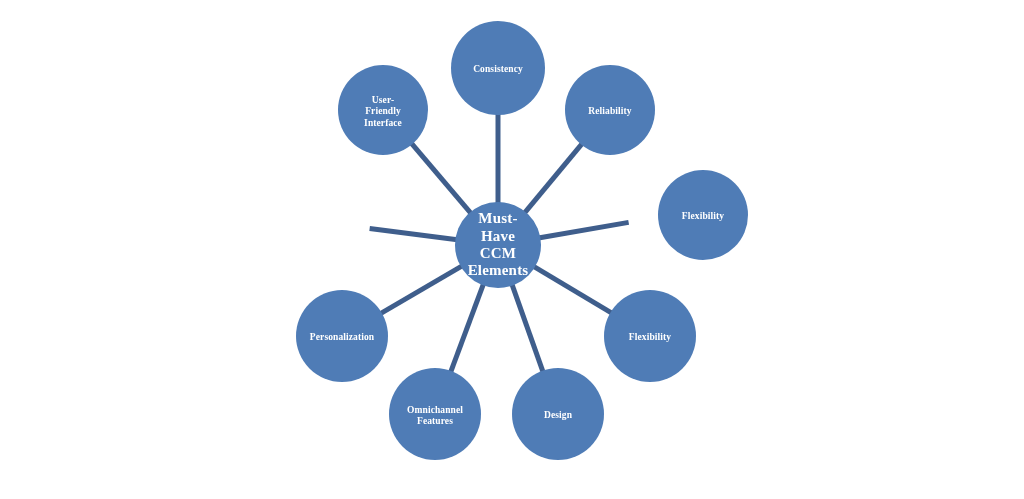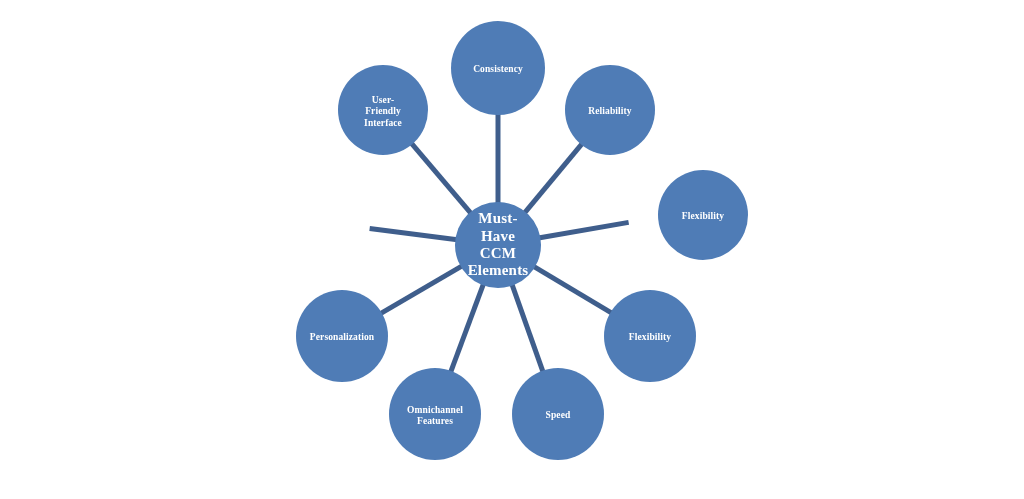--- a/index.html
+++ b/index.html
@@ -89,21 +89,21 @@
   <div class="node satellite" style="left: 565px; top: 65px; width: 90px; height: 90px; background: rgb(79, 124, 182); color: rgb(255, 255, 255);">
     <span class="node-label">Reliability</span>
   </div>
   <div class="node satellite" style="left: 658px; top: 170px; width: 90px; height: 90px; background: rgb(79, 124, 182); color: rgb(255, 255, 255);">
     <span class="node-label">Flexibility</span>
   </div>
   <div class="node satellite" style="left: 604px; top: 290px; width: 92px; height: 92px; background: rgb(79, 124, 182); color: rgb(255, 255, 255);">
     <span class="node-label">Flexibility</span>
   </div>
   <div class="node satellite" style="left: 512px; top: 368px; width: 92px; height: 92px; background: rgb(79, 124, 182); color: rgb(255, 255, 255);">
-    <span class="node-label">Speed</span>
+    <span class="node-label">Design</span>
   </div>
   <div class="node satellite" style="left: 389px; top: 368px; width: 92px; height: 92px; background: rgb(79, 124, 182); color: rgb(255, 255, 255);">
     <span class="node-label">Omnichannel
 Features</span>
   </div>
   <div class="node satellite" style="left: 296px; top: 290px; width: 92px; height: 92px; background: rgb(79, 124, 182); color: rgb(255, 255, 255);">
     <span class="node-label">Personalization</span>
   </div>
   <div class="node satellite" style="left: 338px; top: 65px; width: 90px; height: 90px; background: rgb(79, 124, 182); color: rgb(255, 255, 255);">
     <span class="node-label">User-Friendly

